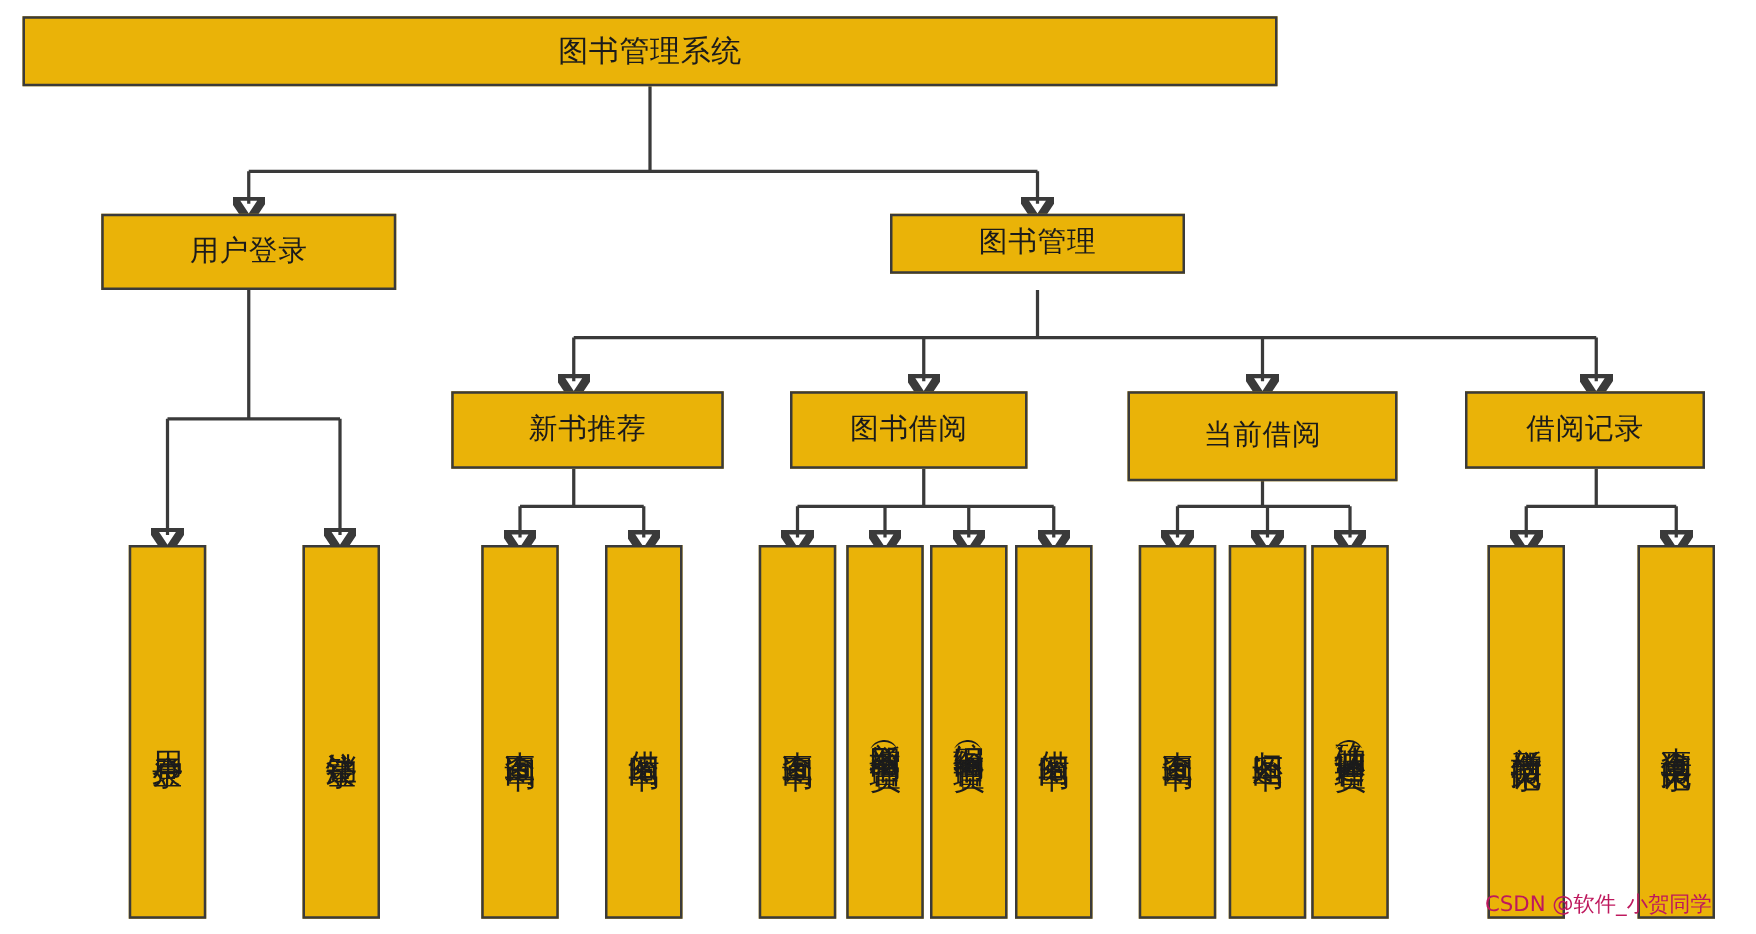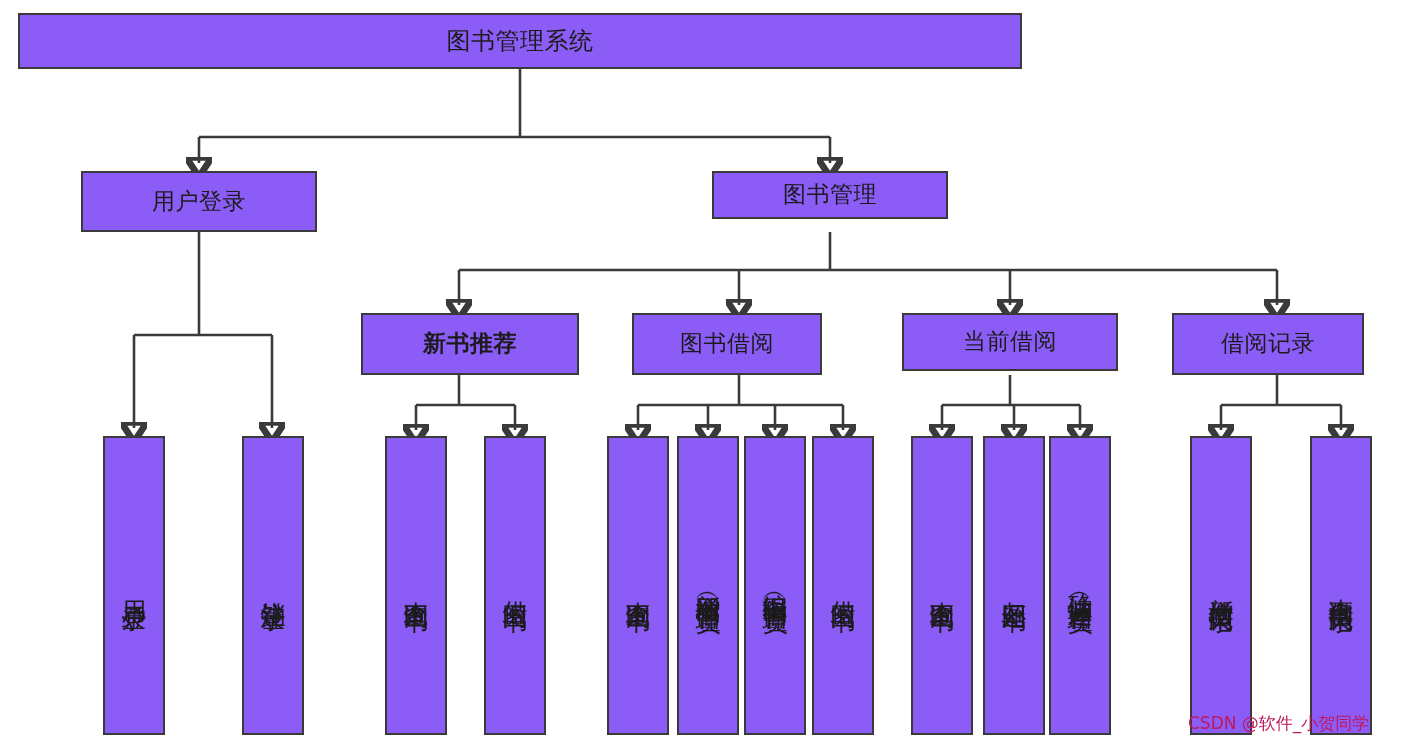--- a/index.html
+++ b/index.html
@@ -13,21 +13,21 @@
   #canvas {
     position: relative;
     width: 1405px;
     height: 747px;
     background: #ffffff;
     overflow: hidden;
   }
   .node {
     position: absolute;
     box-sizing: border-box;
-    background: #8b5cf6;
+    background: #eab308;
     border: 2.5px solid #3a3a3a;
     display: flex;
     align-items: center;
     justify-content: center;
     color: #1b1b1b;
   }
   .node .lbl {
     display: block;
     text-align: center;
     line-height: 1.12;
@@ -132,27 +132,27 @@
     <span class="lbl">图书管理系统</span>
   </div>
 
   <div class="node h" style="left:81px;top:171px;width:236px;height:61px;">
     <span class="lbl">用户登录</span>
   </div>
   <div class="node h" style="left:712px;top:171px;width:236px;height:48px;">
     <span class="lbl">图书管理</span>
   </div>
 
-  <div class="node h" style="left:361px;top:313px;width:218px;height:62px;font-weight:bold;">
+  <div class="node h" style="left:361px;top:313px;width:218px;height:62px;">
     <span class="lbl">新书推荐</span>
   </div>
   <div class="node h" style="left:632px;top:313px;width:190px;height:62px;">
     <span class="lbl">图书借阅</span>
   </div>
-  <div class="node h" style="left:902px;top:313px;width:216px;height:58px;">
+  <div class="node h" style="left:902px;top:313px;width:216px;height:72px;">
     <span class="lbl">当前借阅</span>
   </div>
   <div class="node h" style="left:1172px;top:313px;width:192px;height:62px;">
     <span class="lbl">借阅记录</span>
   </div>
 
   <div class="node v" style="left:103px;top:436px;width:62px;height:299px;">
     <span class="lbl">用户登录</span>
   </div>
   <div class="node v" style="left:242px;top:436px;width:62px;height:299px;">

